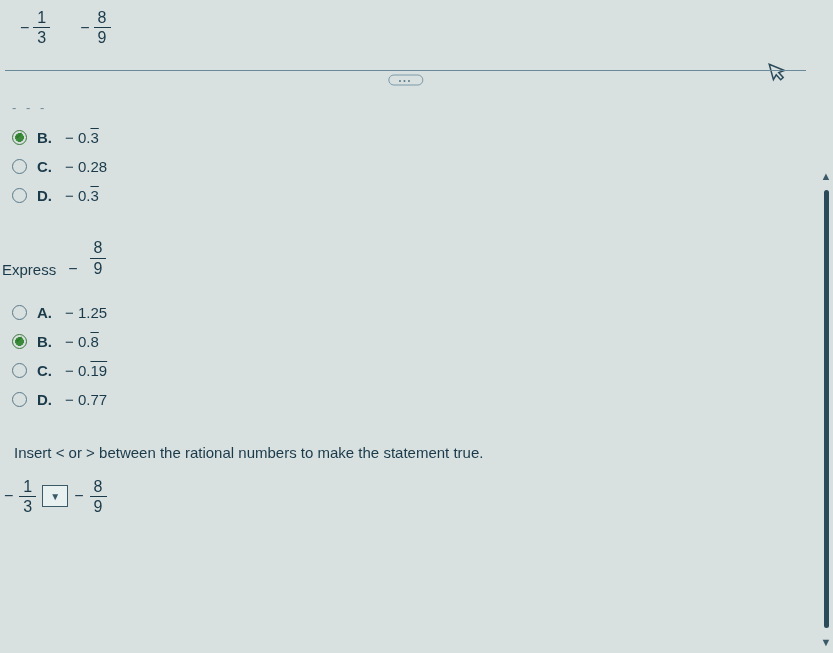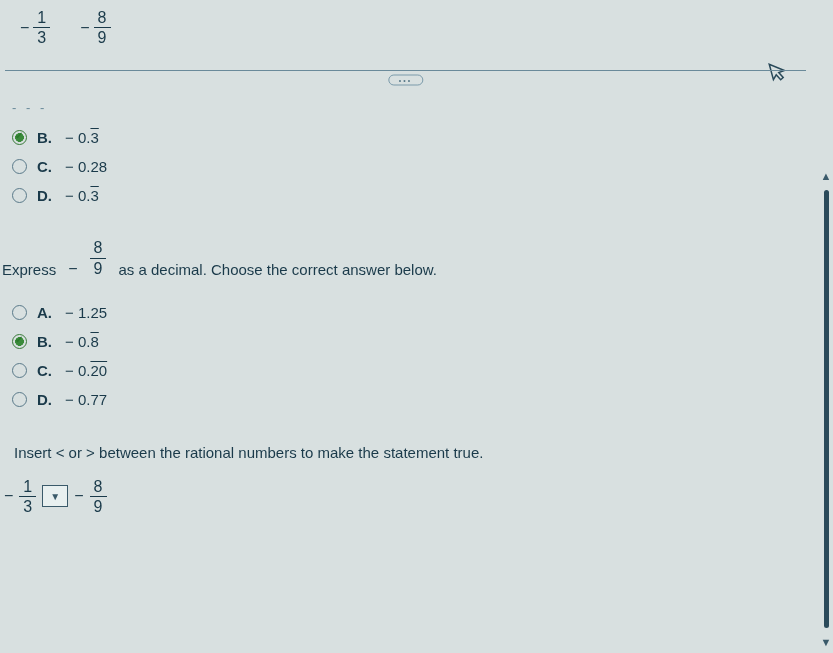--- a/index.html
+++ b/index.html
@@ -231,38 +231,37 @@
     </div>
   </div>
 
   <div class="sub-question">
     <span>Express</span>
     <span class="neg">−</span>
     <span class="fraction">
       <span class="num">8</span>
       <span class="den">9</span>
     </span>
-    <span>as a decimal. Choose the correct answer below.</span>
   </div>
 
   <div class="option-list">
     <div class="option">
       <span class="radio"></span>
       <span class="opt-letter">A.</span>
       <span>− 1.25</span>
     </div>
     <div class="option">
       <span class="radio selected"></span>
       <span class="opt-letter">B.</span>
       <span><span>− 0.</span><span class="overline">8</span></span>
     </div>
     <div class="option">
       <span class="radio"></span>
       <span class="opt-letter">C.</span>
-      <span><span>− 0.</span><span class="overline">20</span></span>
+      <span><span>− 0.</span><span class="overline">19</span></span>
     </div>
     <div class="option">
       <span class="radio"></span>
       <span class="opt-letter">D.</span>
       <span>− 0.77</span>
     </div>
   </div>
 
   <div class="final-question">Insert &lt; or &gt; between the rational numbers to make the statement true.</div>
 

